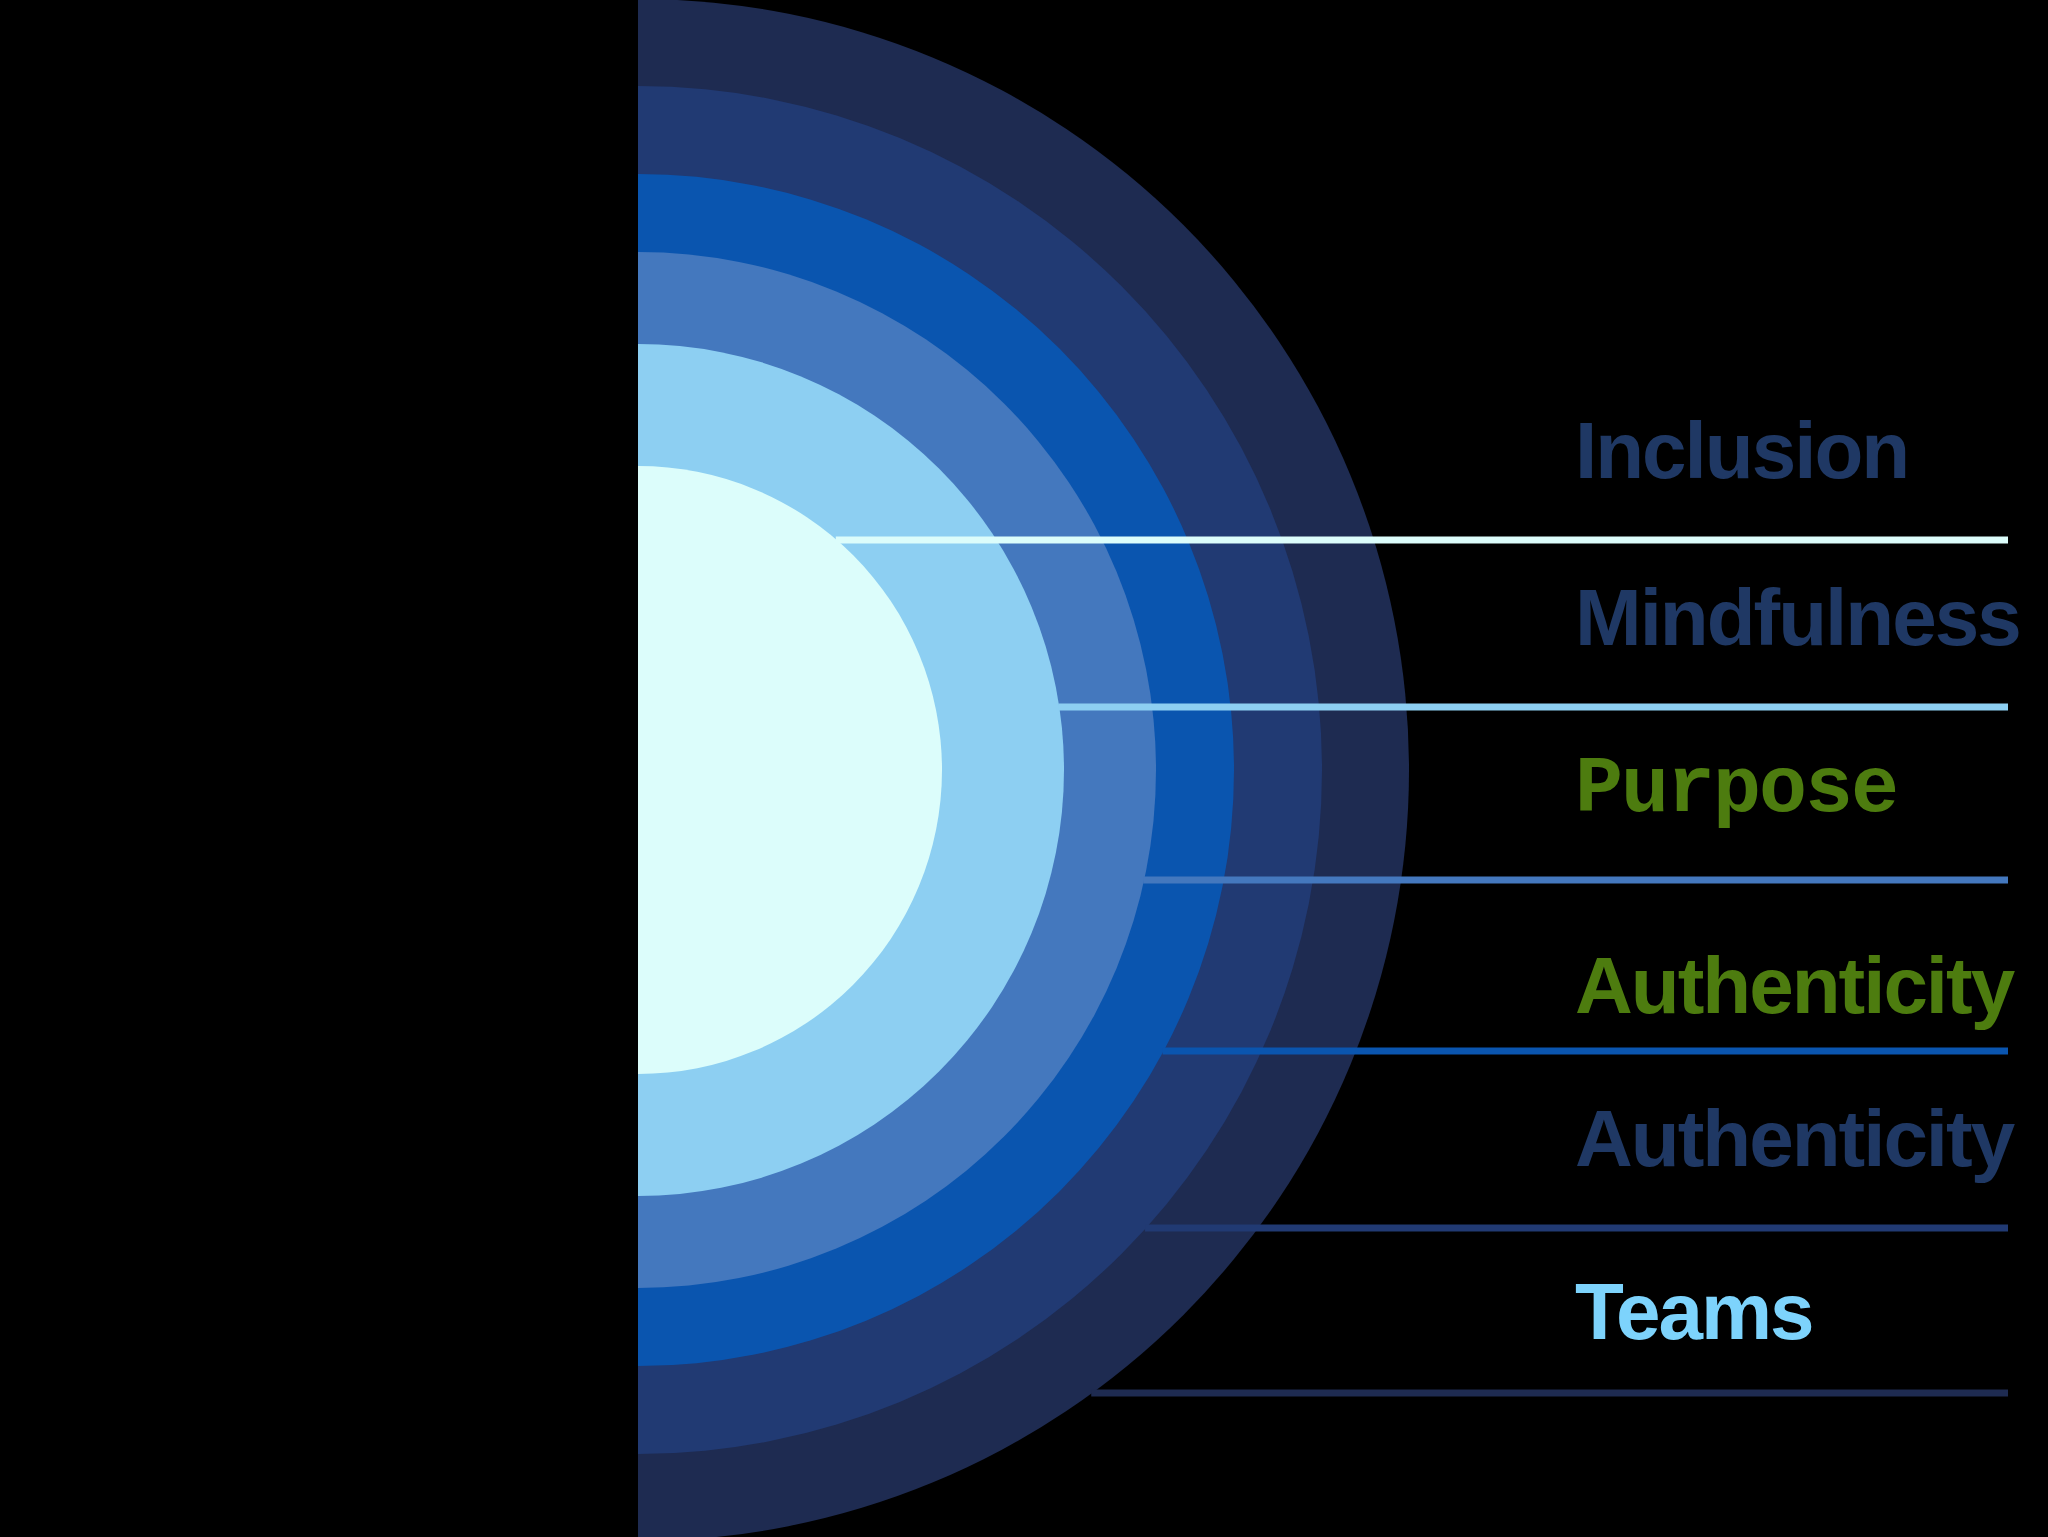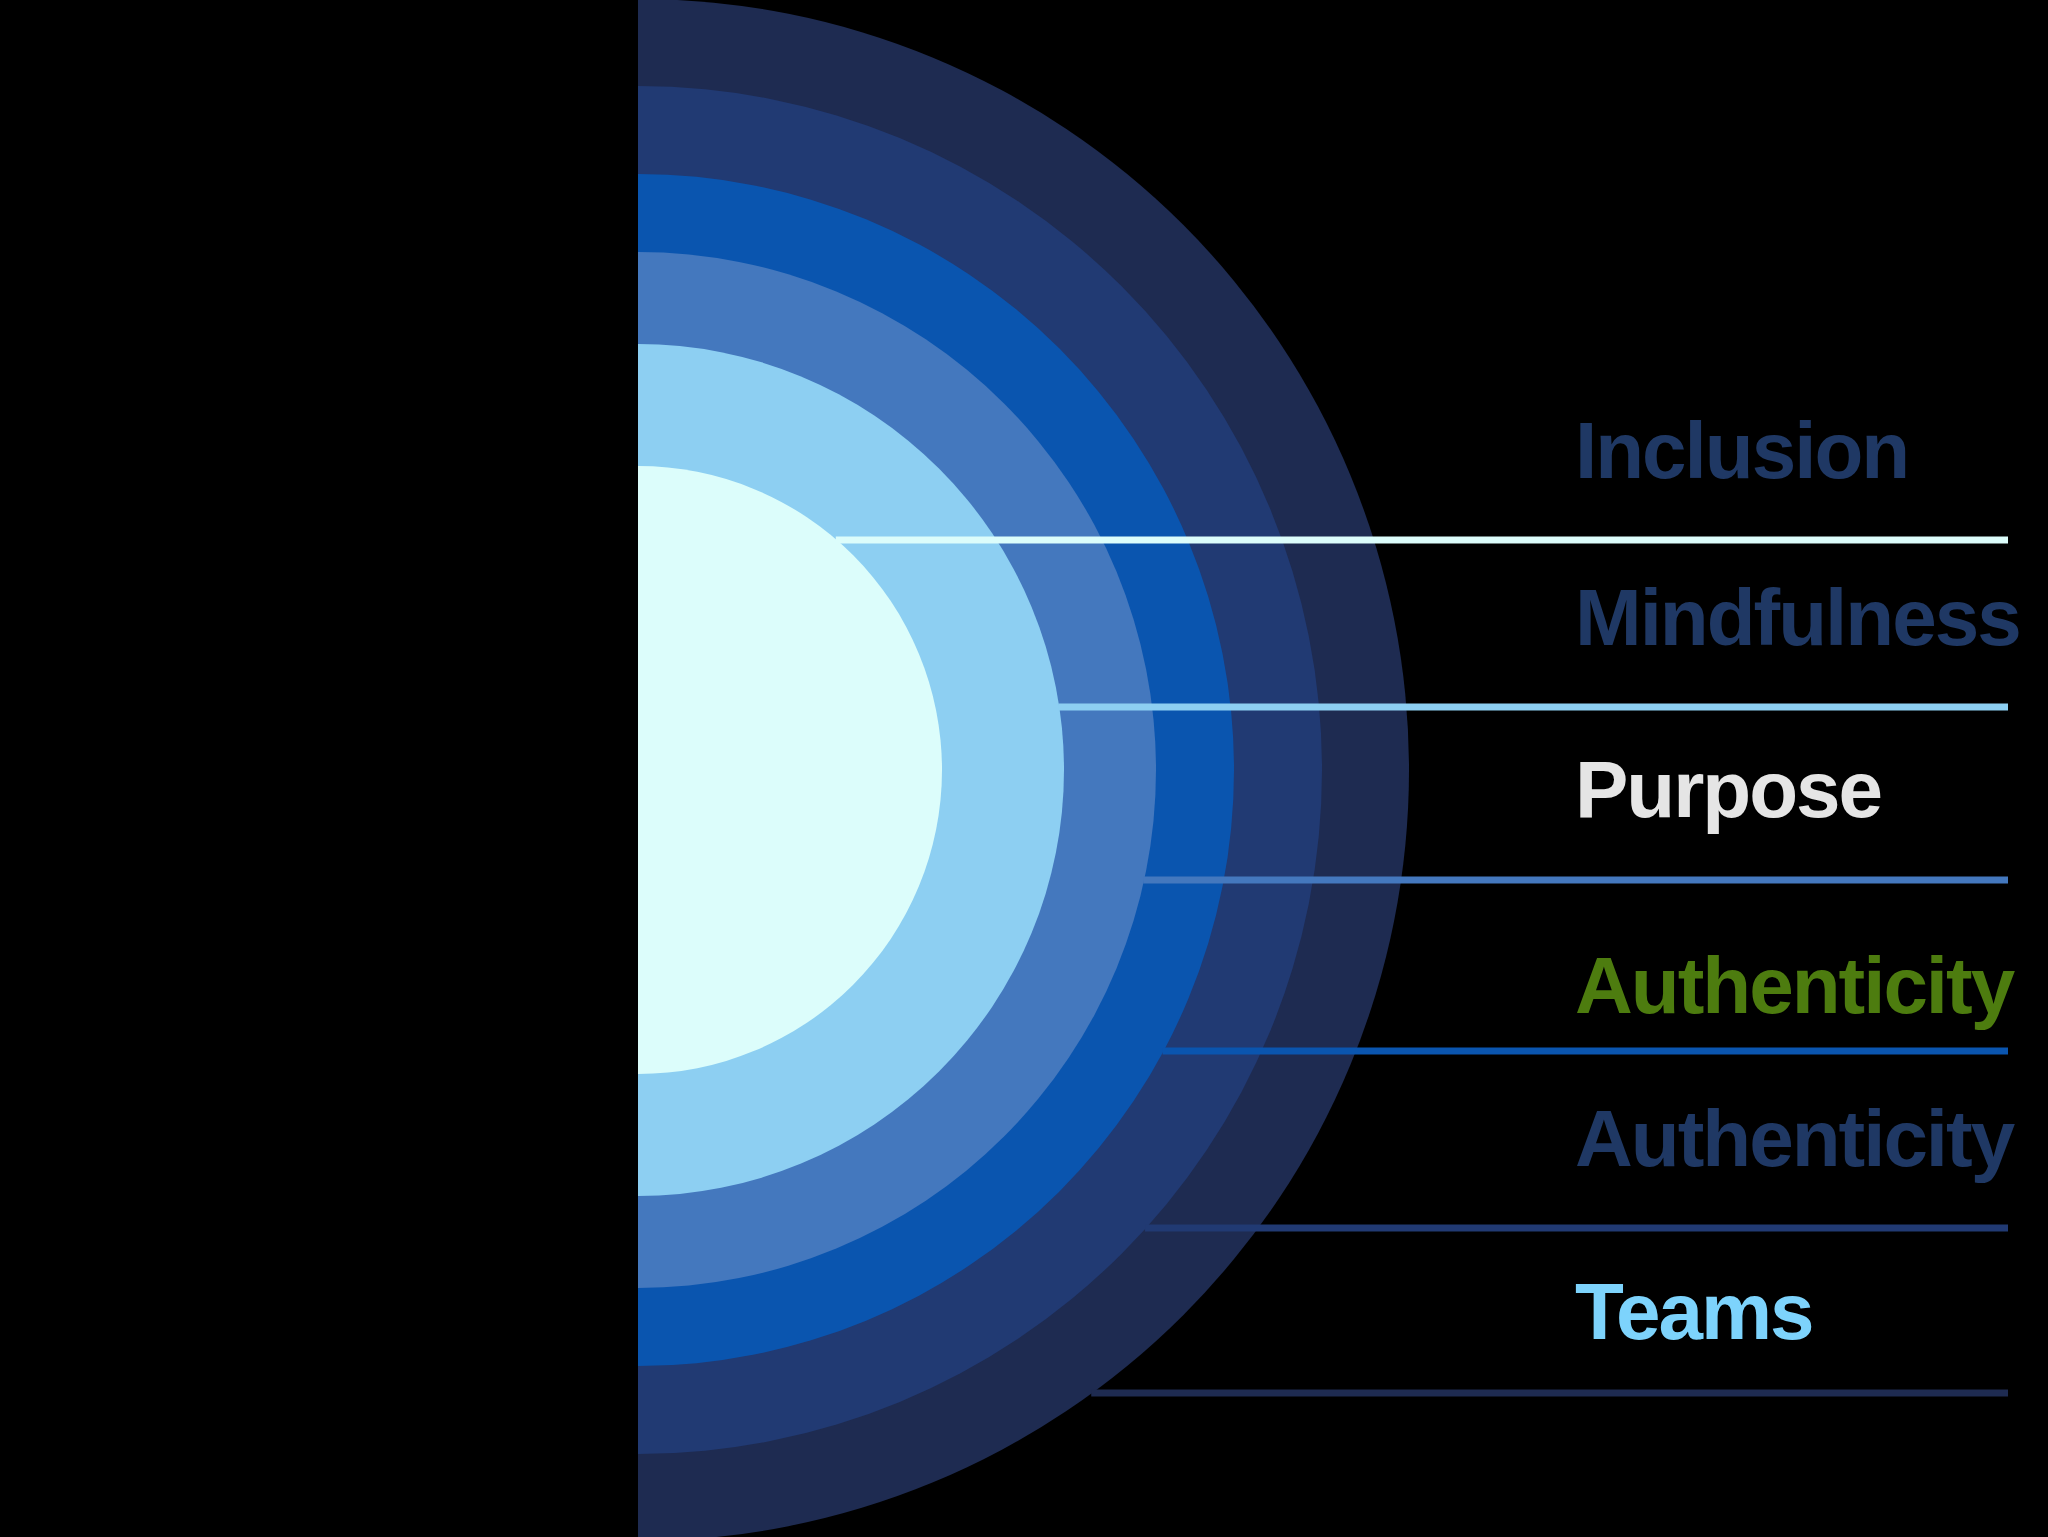--- a/index.html
+++ b/index.html
@@ -44,17 +44,17 @@
       <line x1="835.7863174365882" y1="540" x2="2008" y2="540" stroke="#DCFDFB" stroke-width="7"></line>
       <line x1="1058.3157960485223" y1="707" x2="2008" y2="707" stroke="#8DCFF2" stroke-width="7"></line>
       <line x1="1143.185736661949" y1="880" x2="2008" y2="880" stroke="#4478BE" stroke-width="7"></line>
       <line x1="1162.599657534135" y1="1051" x2="2008" y2="1051" stroke="#0A55AF" stroke-width="7"></line>
       <line x1="1145.0275583076177" y1="1228" x2="2008" y2="1228" stroke="#213A73" stroke-width="7"></line>
       <line x1="1091.2158077390086" y1="1393" x2="2008" y2="1393" stroke="#1E2B51" stroke-width="7"></line>
     </svg>
 
   <div class="ring-label" style="left: 1575px; top: 409px; color: rgb(31, 56, 100);">Inclusion</div>
   <div class="ring-label" style="left: 1575px; top: 576px; color: rgb(31, 56, 100); text-align: right;">Mindfulness</div>
-  <div class="ring-label" style="left: 1575px; top: 748px; color: #e5e5e5;">Purpose</div>
+  <div class="ring-label" style="left: 1575px; top: 748px; color: #4d7c0f; font-family: Liberation Mono, monospace;">Purpose</div>
   <div class="ring-label" style="left: 1575px; top: 944px; color: #4d7c0f;">Authenticity</div>
   <div class="ring-label" style="left: 1575px; top: 1097px; color: rgb(31, 56, 100);">Authenticity</div>
   <div class="ring-label" style="left: 1575px; top: 1270px; color: #7dd3fc;">Teams</div>
 </div>
 
 </body></html>

